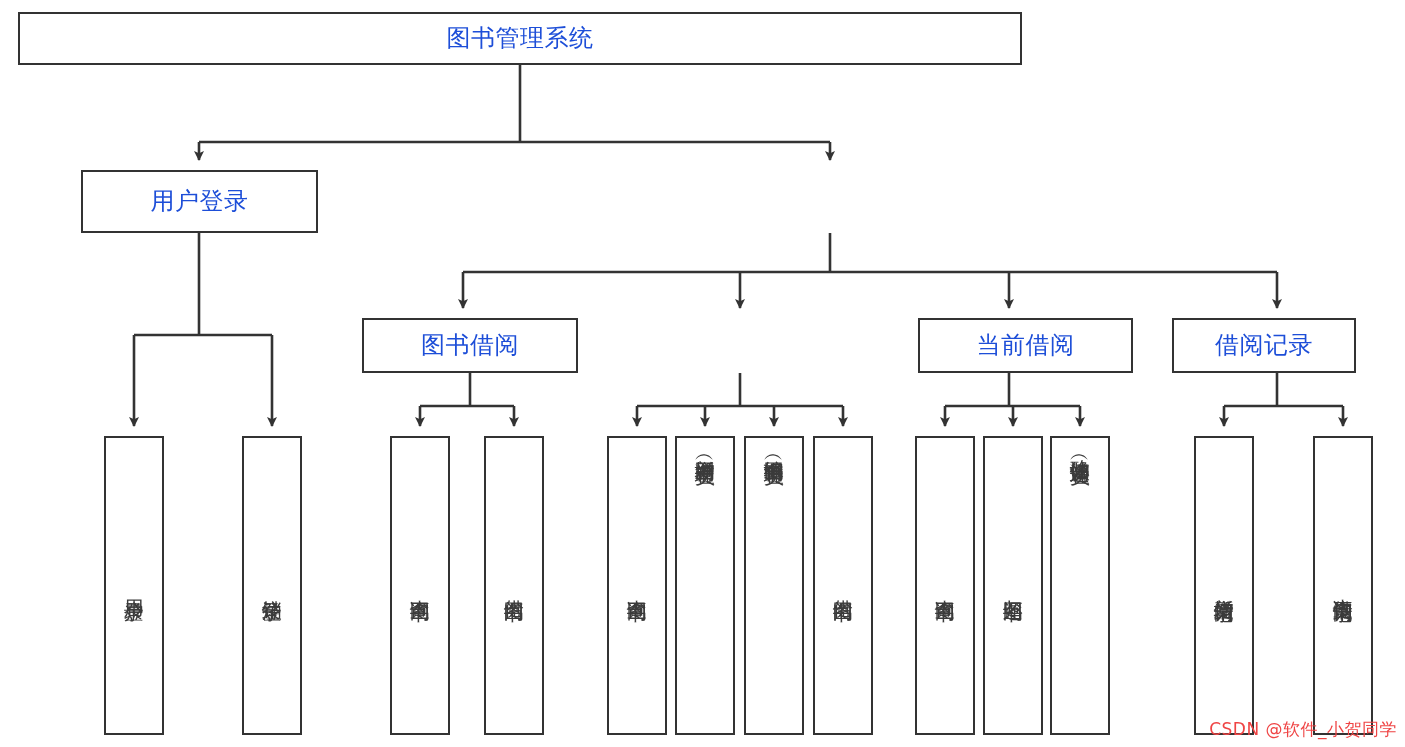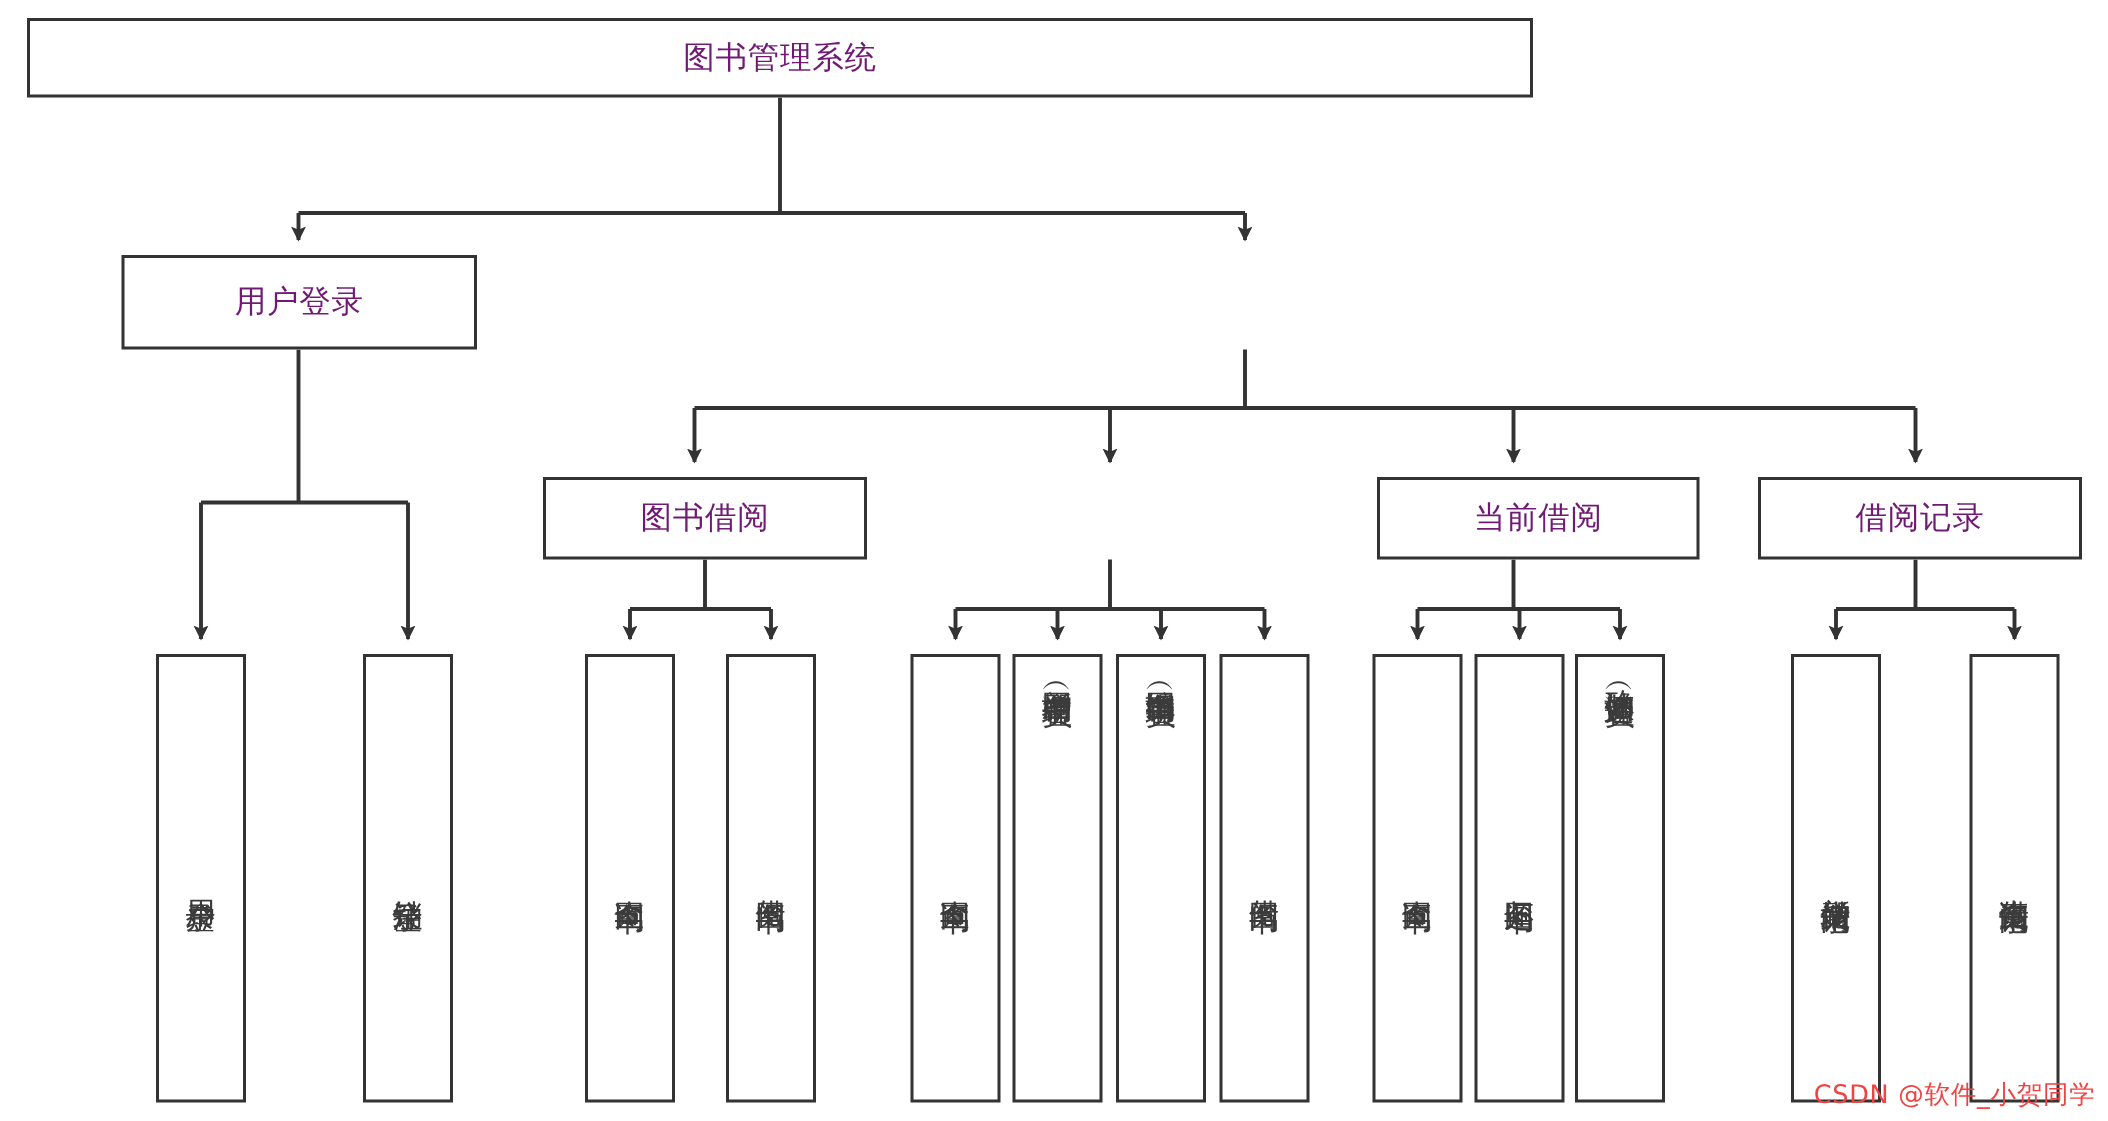--- a/index.html
+++ b/index.html
@@ -28,24 +28,24 @@
     position: absolute;
     box-sizing: border-box;
     background: #ffffff;
     border: 2px solid #333333;
     display: flex;
     align-items: center;
     justify-content: center;
     color: #3b3b3b;
   }
   .node-label {
-    font-size: 21px;
+    font-size: 24px;
     line-height: 1.15;
     letter-spacing: 0.5px;
-    color: #701a75;
+    color: #1d4ed8;
     white-space: nowrap;
   }
   .leaf-box {
     position: absolute;
     box-sizing: border-box;
     background: #ffffff;
     border: 2px solid #333333;
     display: flex;
     align-items: flex-start;
     justify-content: center;
@@ -139,21 +139,21 @@
   <div class="node-box" style="left:81px; top:170px; width:237px; height:63px;">
     <span class="node-label">用户登录</span>
   </div>
 
   <div class="node-box" style="left:362px; top:318px; width:216px; height:55px;">
     <span class="node-label">图书借阅</span>
   </div>
   <div class="node-box" style="left:902px; top:318px; width:215px; height:55px;margin-left:16px;">
     <span class="node-label">当前借阅</span>
   </div>
-  <div class="node-box" style="left:1172px; top:318px; width:216px; height:55px;">
+  <div class="node-box" style="left:1172px; top:318px; width:184px; height:55px;">
     <span class="node-label">借阅记录</span>
   </div>
 
   <div class="leaf-box center-v" style="left:104px; top:436px; width:60px; height:299px;">
     <span class="leaf-label">用户登录</span>
   </div>
   <div class="leaf-box center-v" style="left:242px; top:436px; width:60px; height:299px;">
     <span class="leaf-label">注销登录</span>
   </div>
 

